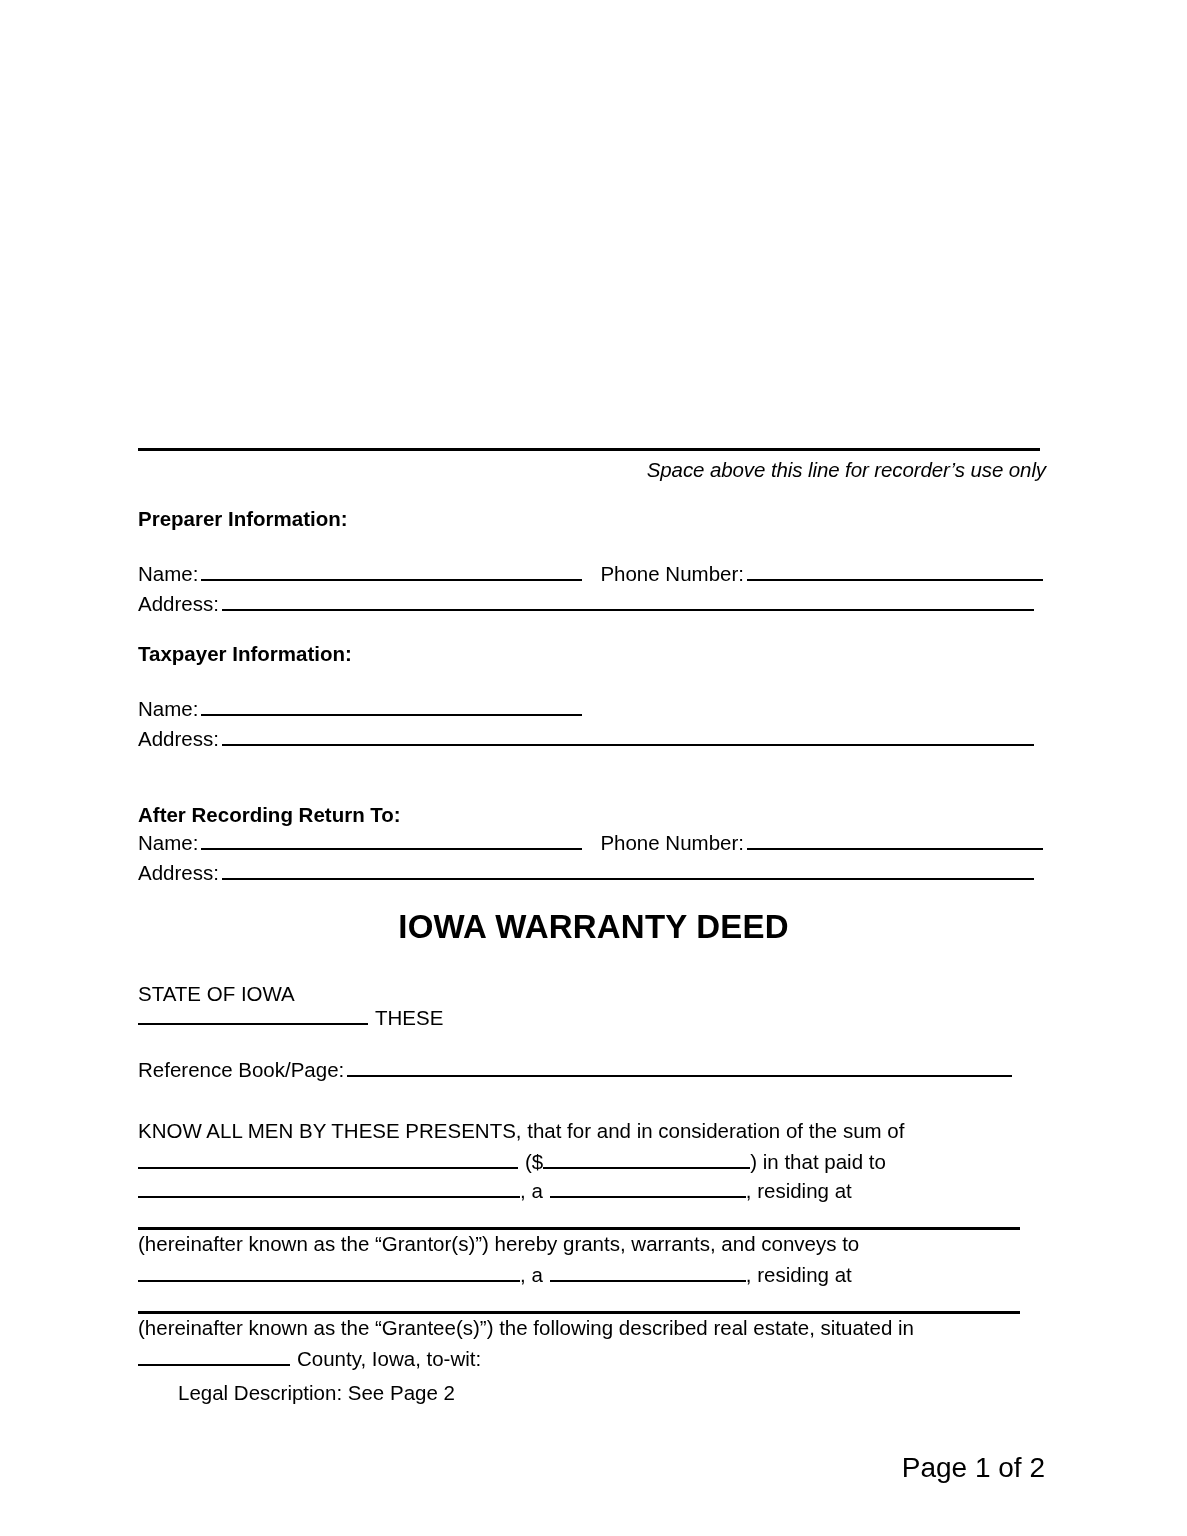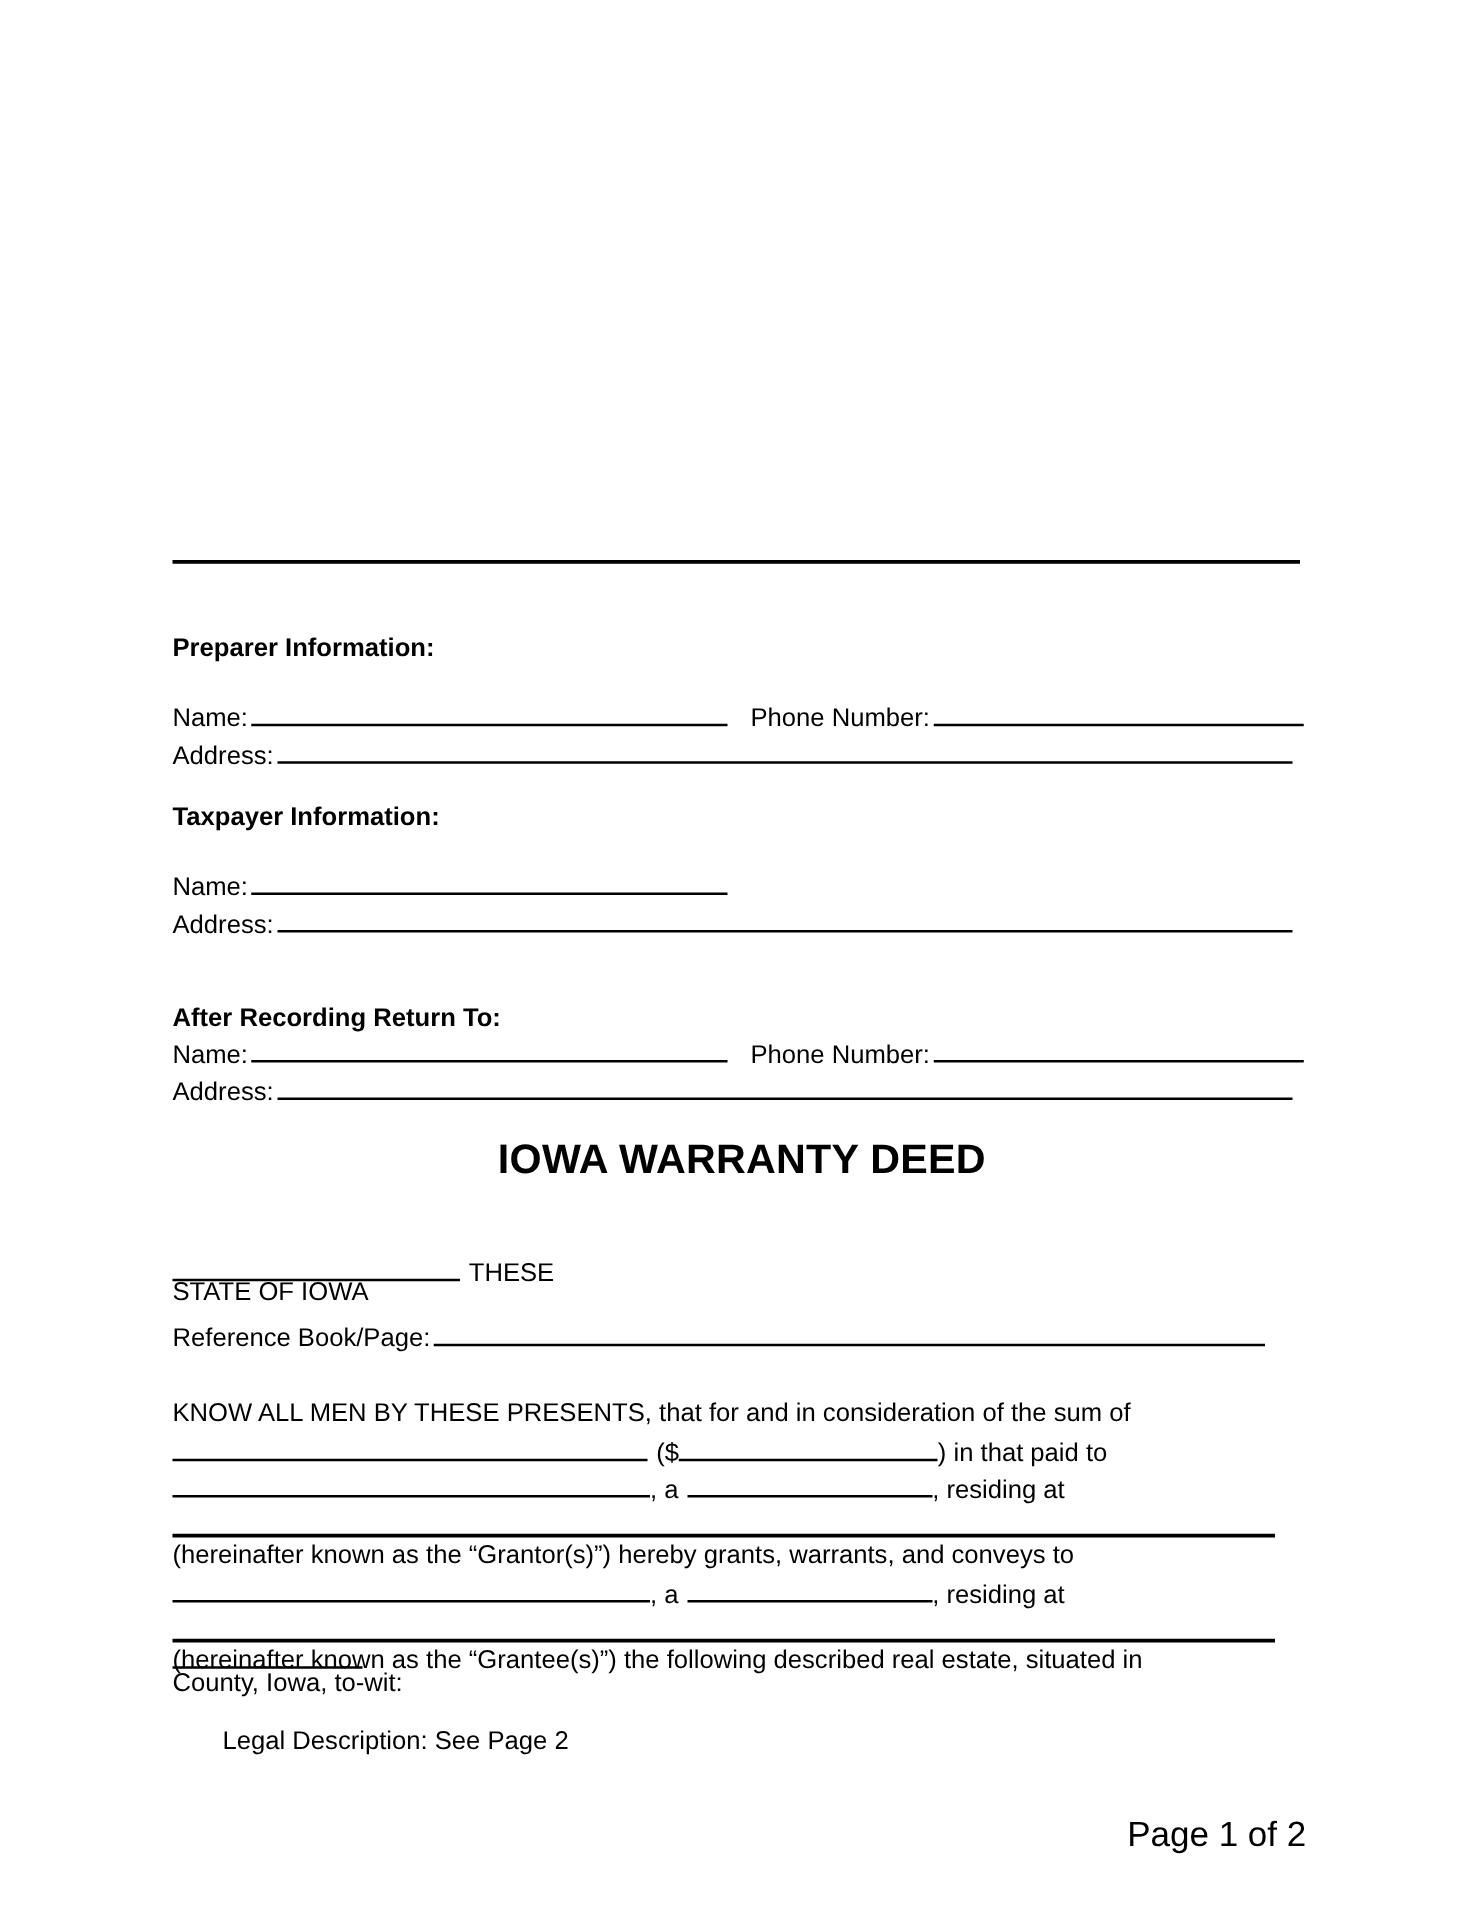--- a/index.html
+++ b/index.html
@@ -109,20 +109,21 @@
     font-size: 28px;
   }
 </style>
 </head>
 <body>
 
 <div class="page">
 
   <div class="recorder-space"></div>
   <div class="recorder-rule"></div>
+  <div class="recorder-note">Space above this line for recorder’s use only</div>
 
   <div class="sec-head" style="top:507px;">Preparer Information:</div>
 
   <div class="row" style="top:560px;">
     <span class="lbl">Name:</span>
     <span class="blank" style="width:381px;"></span>
     <span class="gap"></span>
     <span class="lbl" style="margin-left:11px;">Phone Number:</span>
     <span class="blank" style="width:296px;"></span>
   </div>
@@ -154,21 +155,21 @@
     <span class="blank" style="width:296px;"></span>
   </div>
 
   <div class="row" style="top:859px;">
     <span class="lbl">Address:</span>
     <span class="blank" style="width:812px;"></span>
   </div>
 
   <div class="doc-title">IOWA WARRANTY DEED</div>
 
-  <div class="bodyline" style="top:982px;margin-top:40px;">
+  <div class="bodyline" style="top:982px;">
     <span class="lbl">STATE OF IOWA</span>
   </div>
 
   <div class="bodyline" style="top:1004px;">
     <span class="blank" style="width:230px;margin-left:0;"></span>
     <span class="gap"></span>
     <span class="lbl">THESE</span>
   </div>
 
   <div class="bodyline" style="top:1056px;">
@@ -209,21 +210,21 @@
     <span class="blank" style="width:196px;margin-left:0;"></span>
     <span class="lbl">, residing at</span>
   </div>
 
   <div class="fullrule" style="top:1311px;width:882px;"></div>
 
   <div class="bodyline" style="top:1316px;">
     <span class="lbl">(hereinafter known as the “Grantee(s)”) the following described real estate, situated in</span>
   </div>
 
-  <div class="bodyline" style="top:1314px;flex-direction:column;">
+  <div class="bodyline" style="top:1345px;">
     <span class="blank" style="width:152px;margin-left:0;"></span>
     <span class="gap"></span>
     <span class="lbl">County, Iowa, to-wit:</span>
   </div>
 
   <div class="bodyline" style="top:1381px;">
     <span class="lbl" style="font-weight:normal;margin-left:40px;">Legal Description</span>
     <span class="lbl">: See Page 2</span>
   </div>
 

